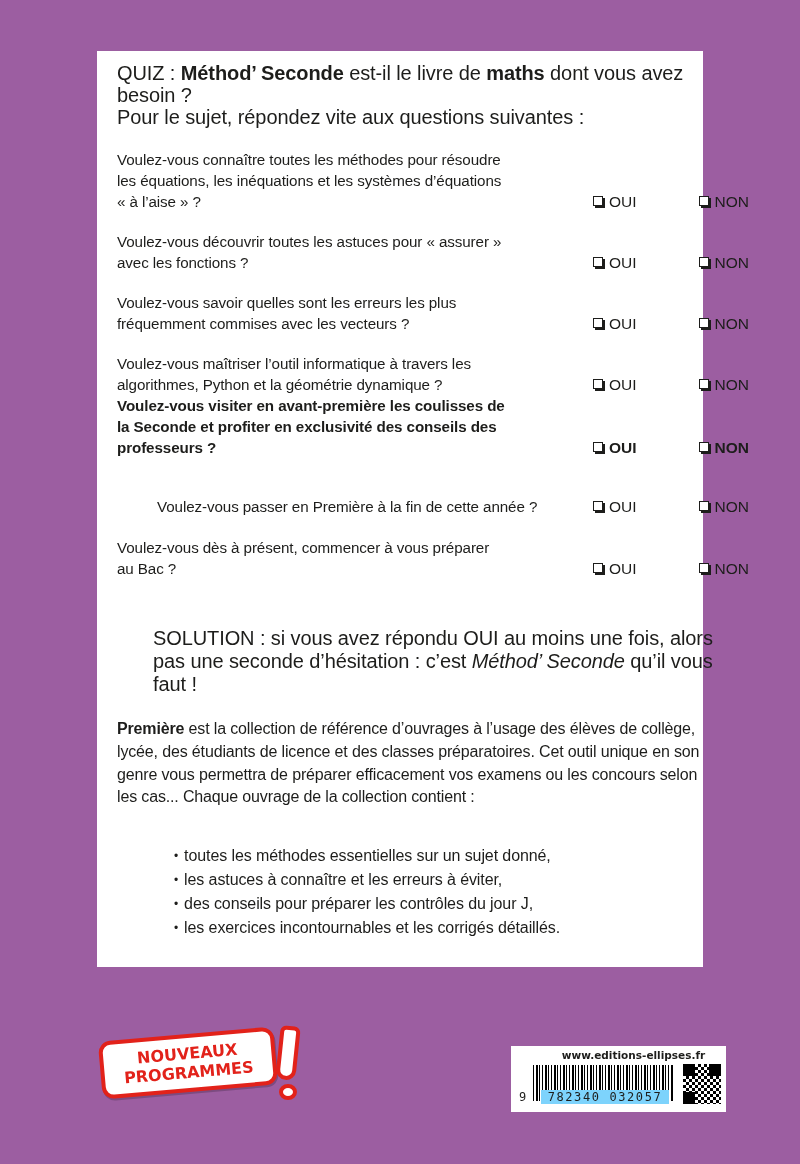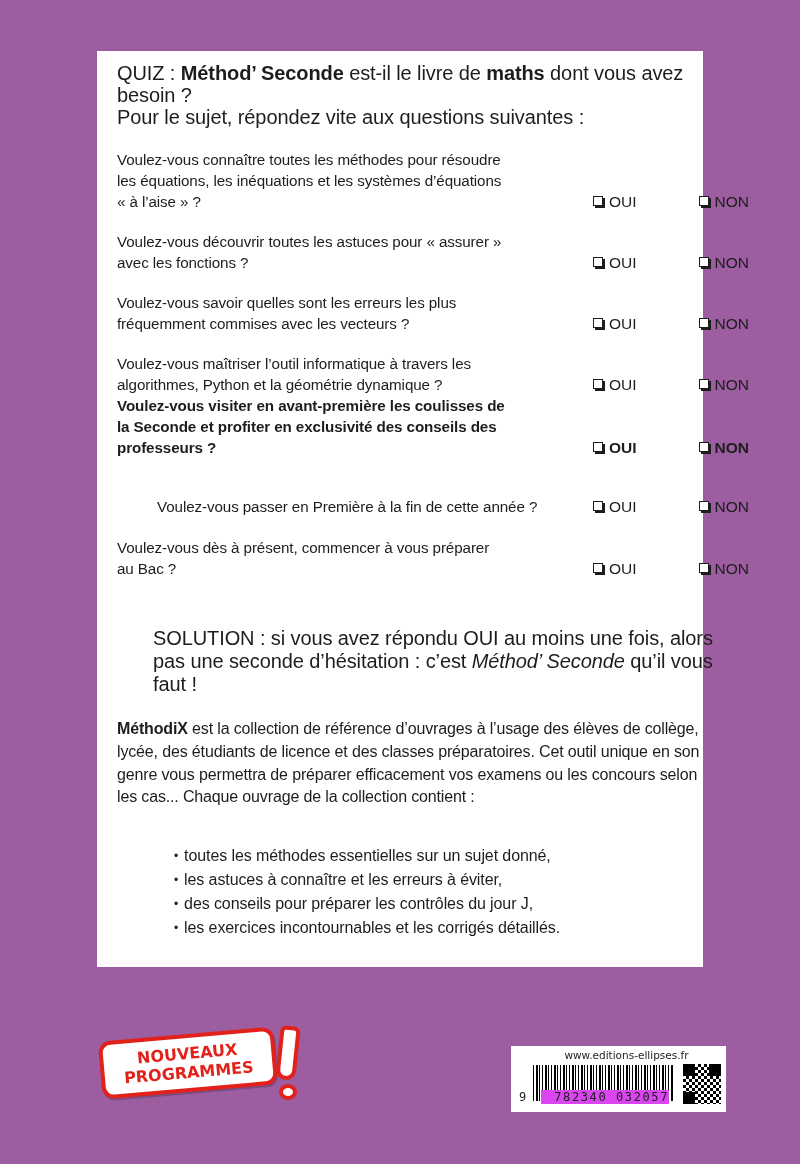--- a/index.html
+++ b/index.html
@@ -93,40 +93,40 @@
       border-radius: 50%;
       box-sizing: border-box;
     }
     
     .barcode-box {
       position: absolute; left: 511px; top: 1046px;
       width: 215px; height: 66px;
       background: #fff;
     }
     .site {
-      position: absolute; left: 8px; top: 3px; width: 215px; text-align: center;
-      font-family: "DejaVu Sans", sans-serif; font-weight: normal;
+      position: absolute; left: 15px; top: 3px; width: 215px; text-align: center;
+      font-family: "DejaVu Sans", sans-serif; font-weight: bold;
       font-size: 10.5px; color: #1d1d1b;
     }
     .bars {
       position: absolute; left: 22px; top: 19px; width: 140px; height: 36px;
       background: repeating-linear-gradient(90deg,
         #000 0px, #000 1px, #fff 1px, #fff 3px, #000 3px, #000 5px, #fff 5px, #fff 6px,
         #000 6px, #000 7px, #fff 7px, #fff 9px);
     }
     .isbn-first {
       position: absolute; left: 8px; top: 44px;
       font-family: "DejaVu Sans Mono", monospace; font-size: 12px;
     }
     .isbn-rest {
       position: absolute; left: 30px; top: 44px; width: 128px;
-      background: #d946ef;
+      background: #7dd3fc;
       font-family: "DejaVu Sans Mono", monospace; font-size: 12px;
       letter-spacing: 1.6px;
-      text-align: right;
+      text-align: center;
     }
     .qr {
       position: absolute; left: 172px; top: 18px; width: 38px; height: 40px;
       background:
         linear-gradient(#000,#000) 0 0/12px 12px no-repeat,
         linear-gradient(#000,#000) 26px 0/12px 12px no-repeat,
         linear-gradient(#000,#000) 0 28px/12px 12px no-repeat,
         repeating-conic-gradient(#000 0 25%, #fff 0 50%) 0 0/6px 6px;
     }
   </style>
@@ -255,21 +255,21 @@
         </span>
       <span class="opt non">
           <span class="box"></span>
           <span>NON</span>
         </span>
     </div>
   </div>
 
   <div class="solution"><span>SOLUTION : si vous avez répondu OUI au moins une fois, alors pas une seconde d’hésitation : c’est </span><i>Méthod’ Seconde</i><span> qu’il vous faut !</span></div>
 
-  <div class="collection"><b>MéthodiX</b><span> est la collection de référence d’ouvrages à l’usage des élèves de collège, lycée, des étudiants de licence et des classes préparatoires. Cet outil unique en son genre vous permettra de préparer efficacement vos examens ou les concours selon les cas... Chaque ouvrage de la collection contient :</span></div>
+  <div class="collection"><b>Première</b><span> est la collection de référence d’ouvrages à l’usage des élèves de collège, lycée, des étudiants de licence et des classes préparatoires. Cet outil unique en son genre vous permettra de préparer efficacement vos examens ou les concours selon les cas... Chaque ouvrage de la collection contient :</span></div>
 
   <ul class="bullets">
     <li>toutes les méthodes essentielles sur un sujet donné,</li>
     <li>les astuces à connaître et les erreurs à éviter,</li>
     <li>des conseils pour préparer les contrôles du jour J,</li>
     <li>les exercices incontournables et les corrigés détaillés.</li>
   </ul>
 </div>
 
 <div class="badge">

